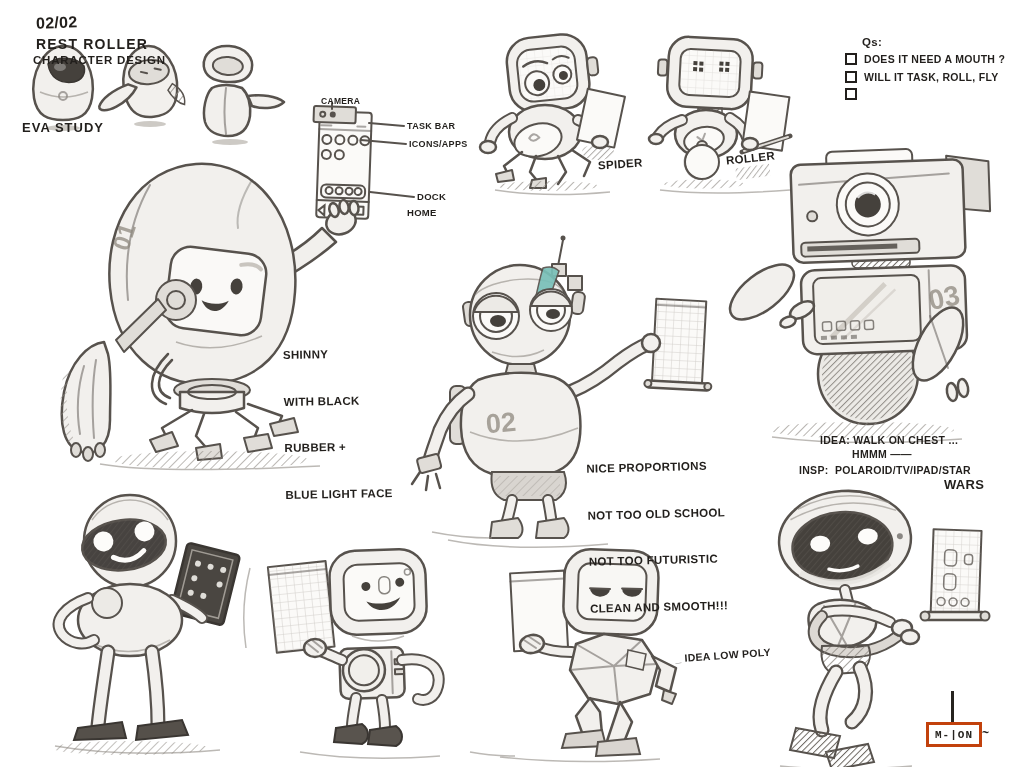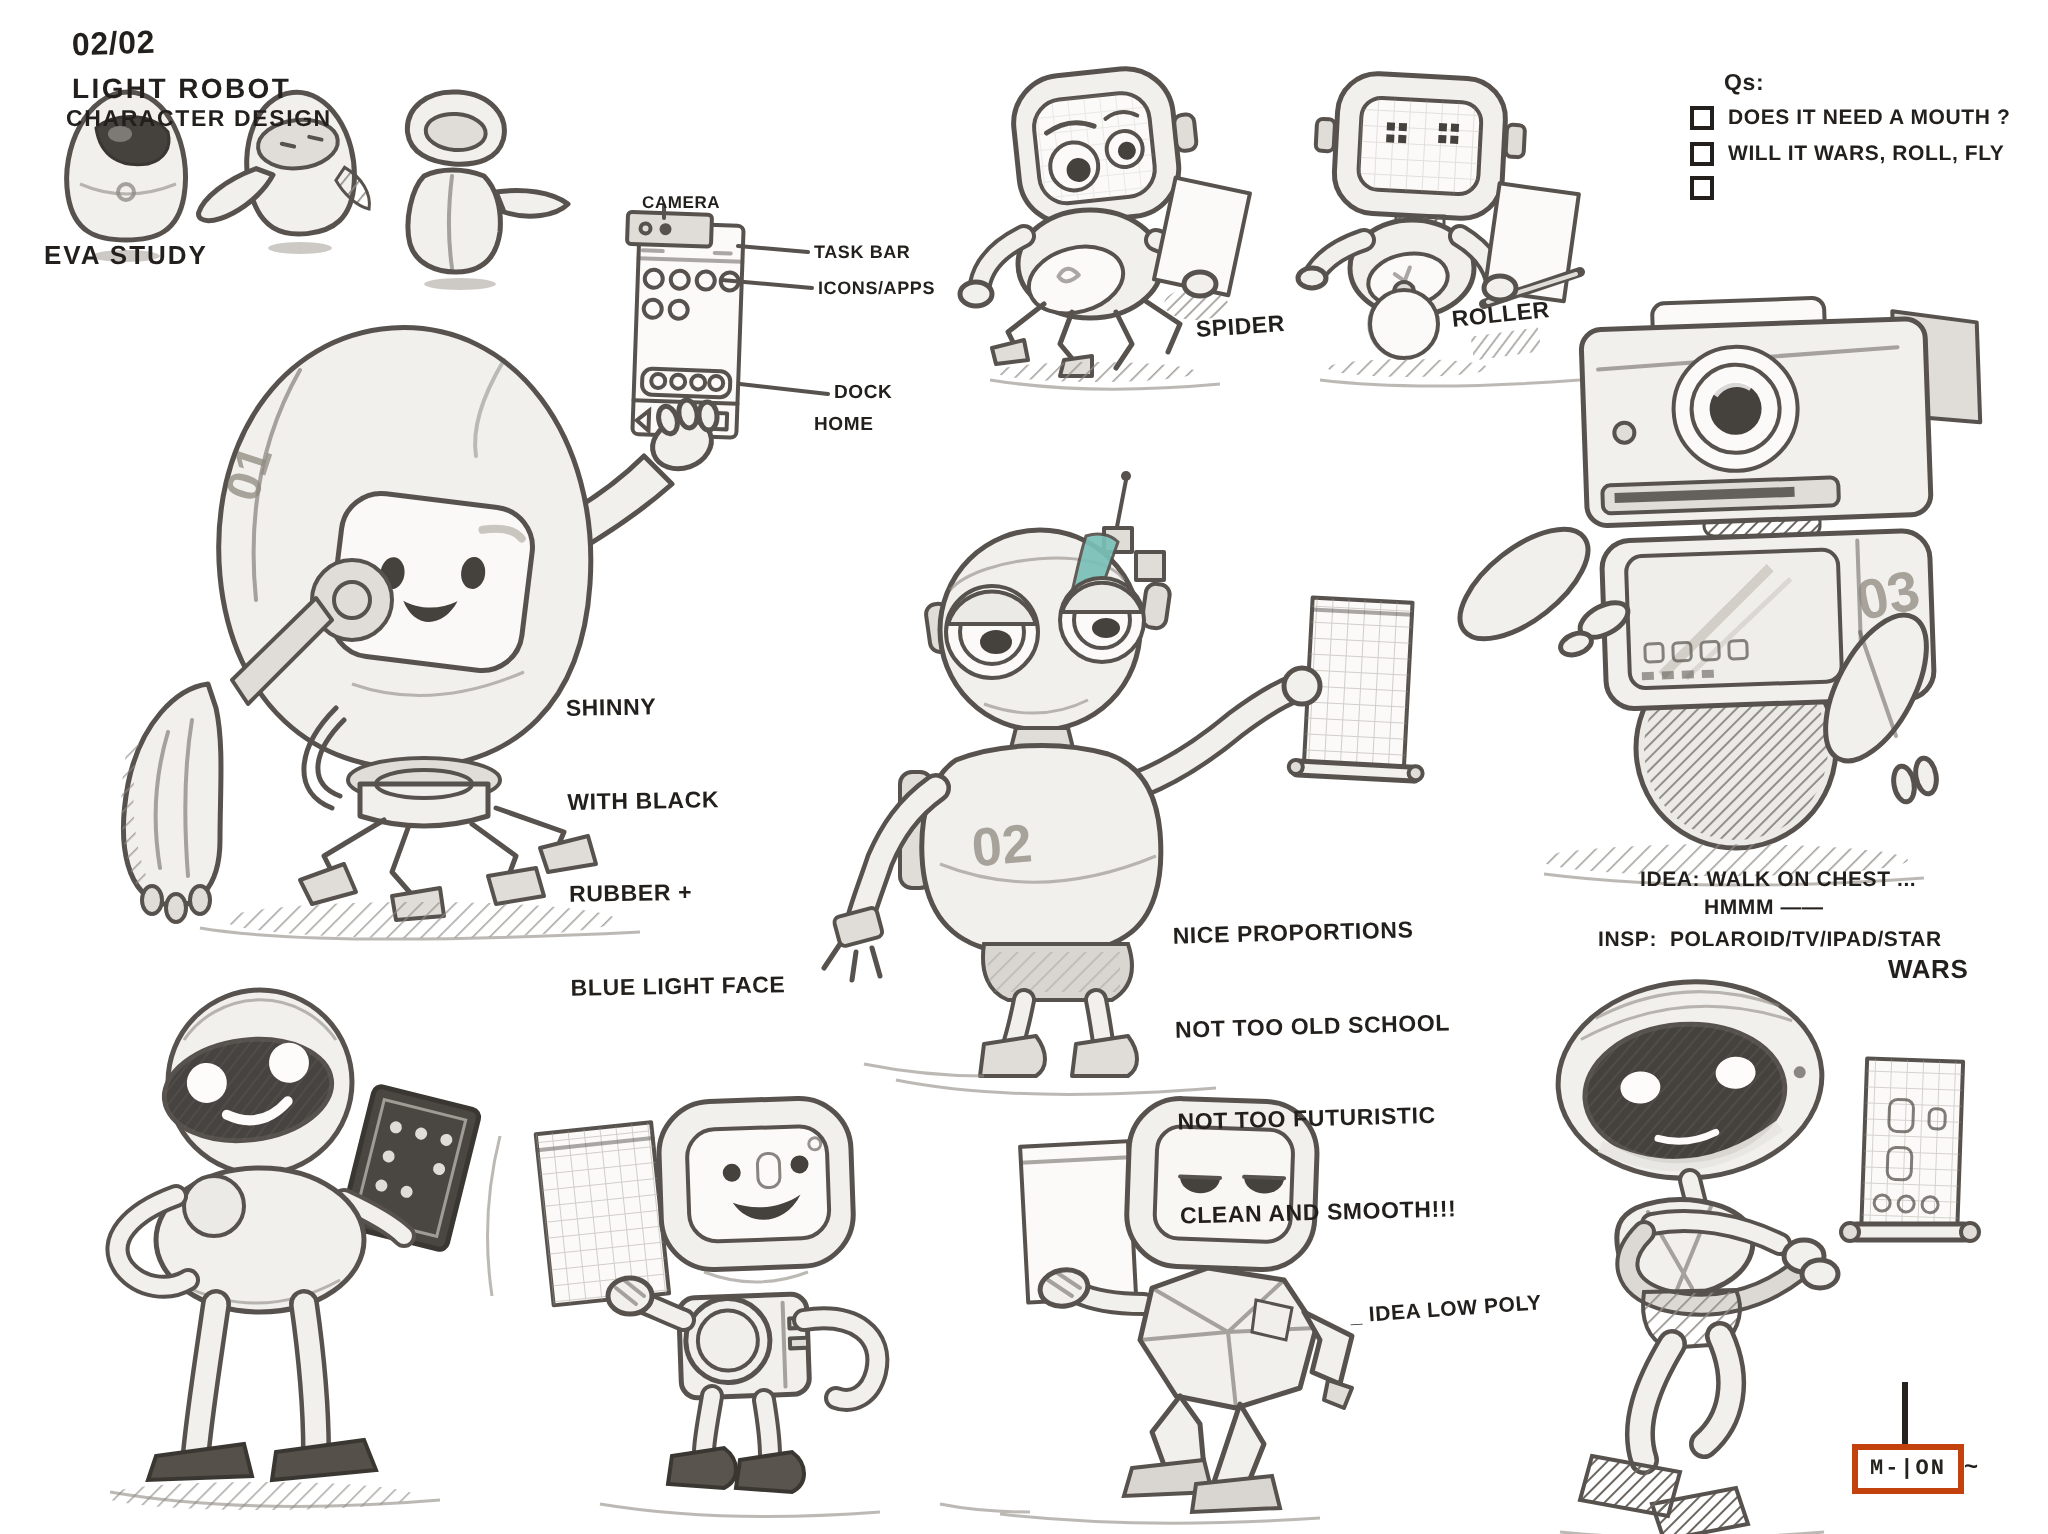--- a/index.html
+++ b/index.html
@@ -492,41 +492,41 @@
     <path class="limbI" d="M860,668 C870,690 866,710 852,722"></path>
     <path d="M826,752 L868,744 L874,762 L832,770 Z" fill="url(#hatchDense)" stroke="#57524d" stroke-width="2"></path>
     <path class="limbO" d="M836,672 C824,692 816,712 822,730"></path>
     <path class="limbI" d="M836,672 C824,692 816,712 822,730"></path>
     <path d="M796,728 L840,736 L834,758 L790,750 Z" fill="url(#hatchDense)" stroke="#57524d" stroke-width="2"></path>
     <path class="gq" d="M780,766 q60,6 132,0"></path>
   </g>
 </svg>
 
 <div class="hand" style="left:36px;top:12px;font-size:16px;transform:rotate(-2deg);">02/02</div>
-<div class="hand" style="left:36px;top:35px;font-size:14px;letter-spacing:1.2px;">LIGHT ROBOT</div>
+<div class="hand" style="left:36px;top:35px;font-size:14px;letter-spacing:1.2px;">REST ROLLER</div>
 <div class="hand" style="left:33px;top:53px;font-size:11.5px;letter-spacing:.8px;">CHARACTER DESIGN</div>
 <div class="hand" style="left:22px;top:119px;font-size:13px;letter-spacing:1px;">EVA STUDY</div>
 
 <div class="hand" style="left:321px;top:96px;font-size:8.5px;">CAMERA</div>
 <div class="hand" style="left:407px;top:120px;font-size:9px;">TASK BAR</div>
 <div class="hand" style="left:409px;top:138px;font-size:9px;">ICONS/APPS</div>
 <div class="hand" style="left:417px;top:191px;font-size:9.5px;">DOCK</div>
 <div class="hand" style="left:407px;top:207px;font-size:9.5px;">HOME</div>
 
 <div class="hand" style="left:598px;top:157px;font-size:11.5px;transform:rotate(-4deg);">SPIDER</div>
 <div class="hand" style="left:726px;top:151px;font-size:11.5px;transform:rotate(-6deg);">ROLLER</div>
 
 <div class="hand" style="left:862px;top:35px;font-size:11.5px;">Qs:</div>
 <div class="hand qrow" style="left:845px;top:52px;font-size:10.5px;">
   <span class="chk"></span>
   <span>DOES IT NEED A MOUTH ?</span>
 </div>
 <div class="hand qrow" style="left:845px;top:70px;font-size:10.5px;">
   <span class="chk"></span>
-  <span>WILL IT WARS, ROLL, FLY</span>
+  <span>WILL IT TASK, ROLL, FLY</span>
 </div>
 <div class="hand qrow" style="left:845px;top:88px;font-size:10.5px;">
   <span class="chk"></span>
   <span></span>
 </div>
 
 <div class="hand" style="left:284px;top:316px;font-size:11.5px;transform:rotate(-1deg);">
   <div>SHINNY</div>
   <div>WITH BLACK</div>
   <div>RUBBER +</div>

